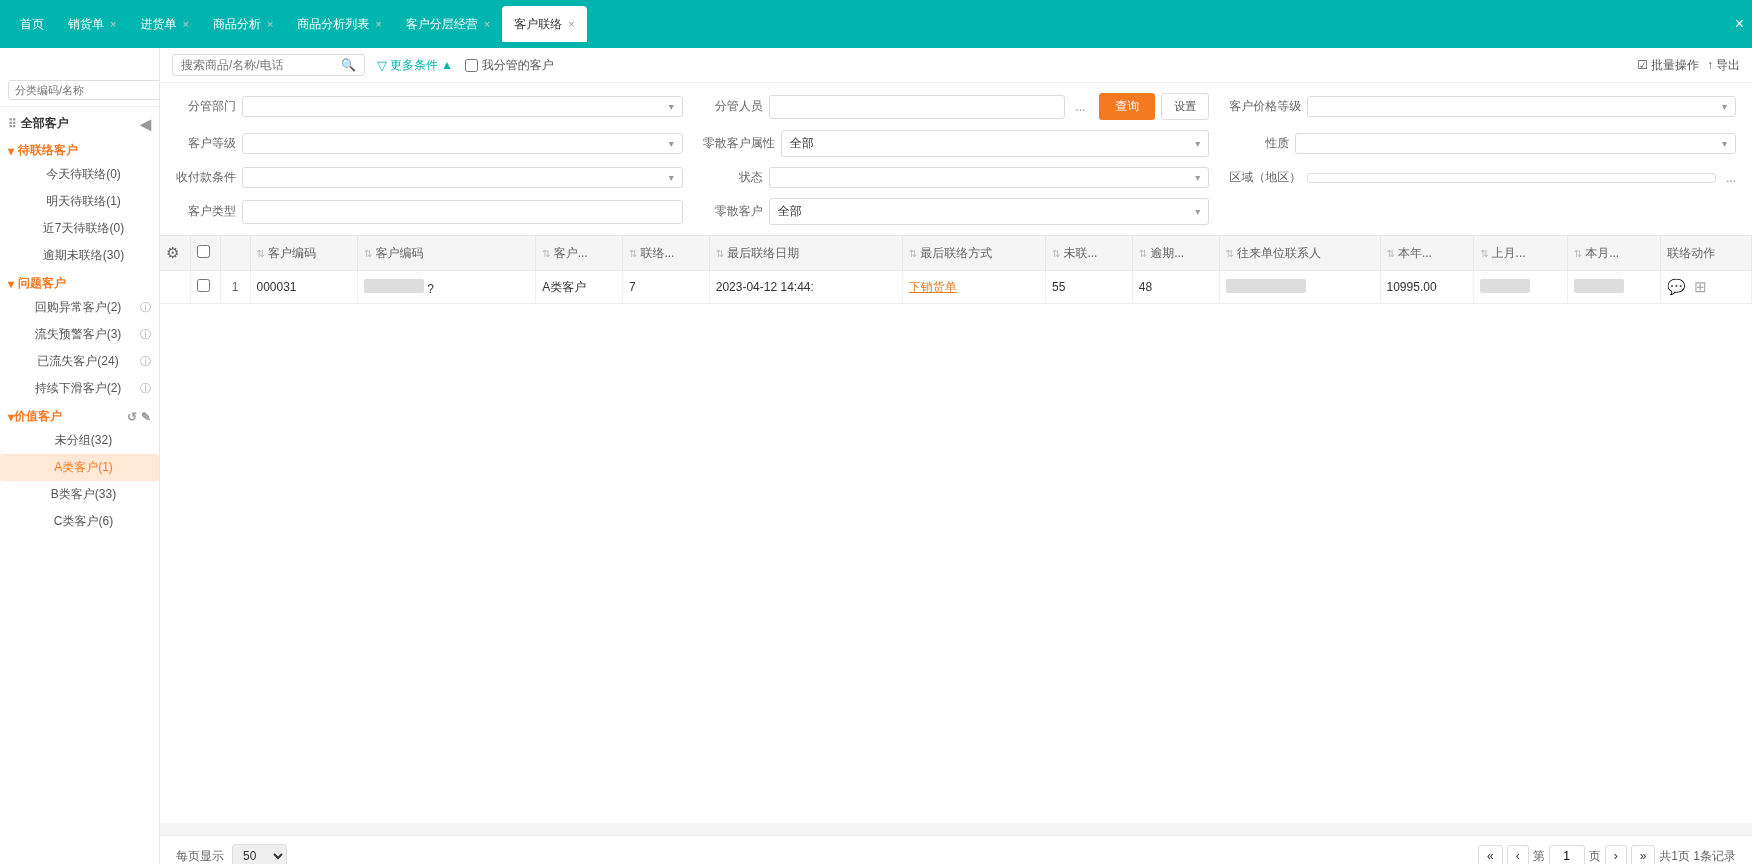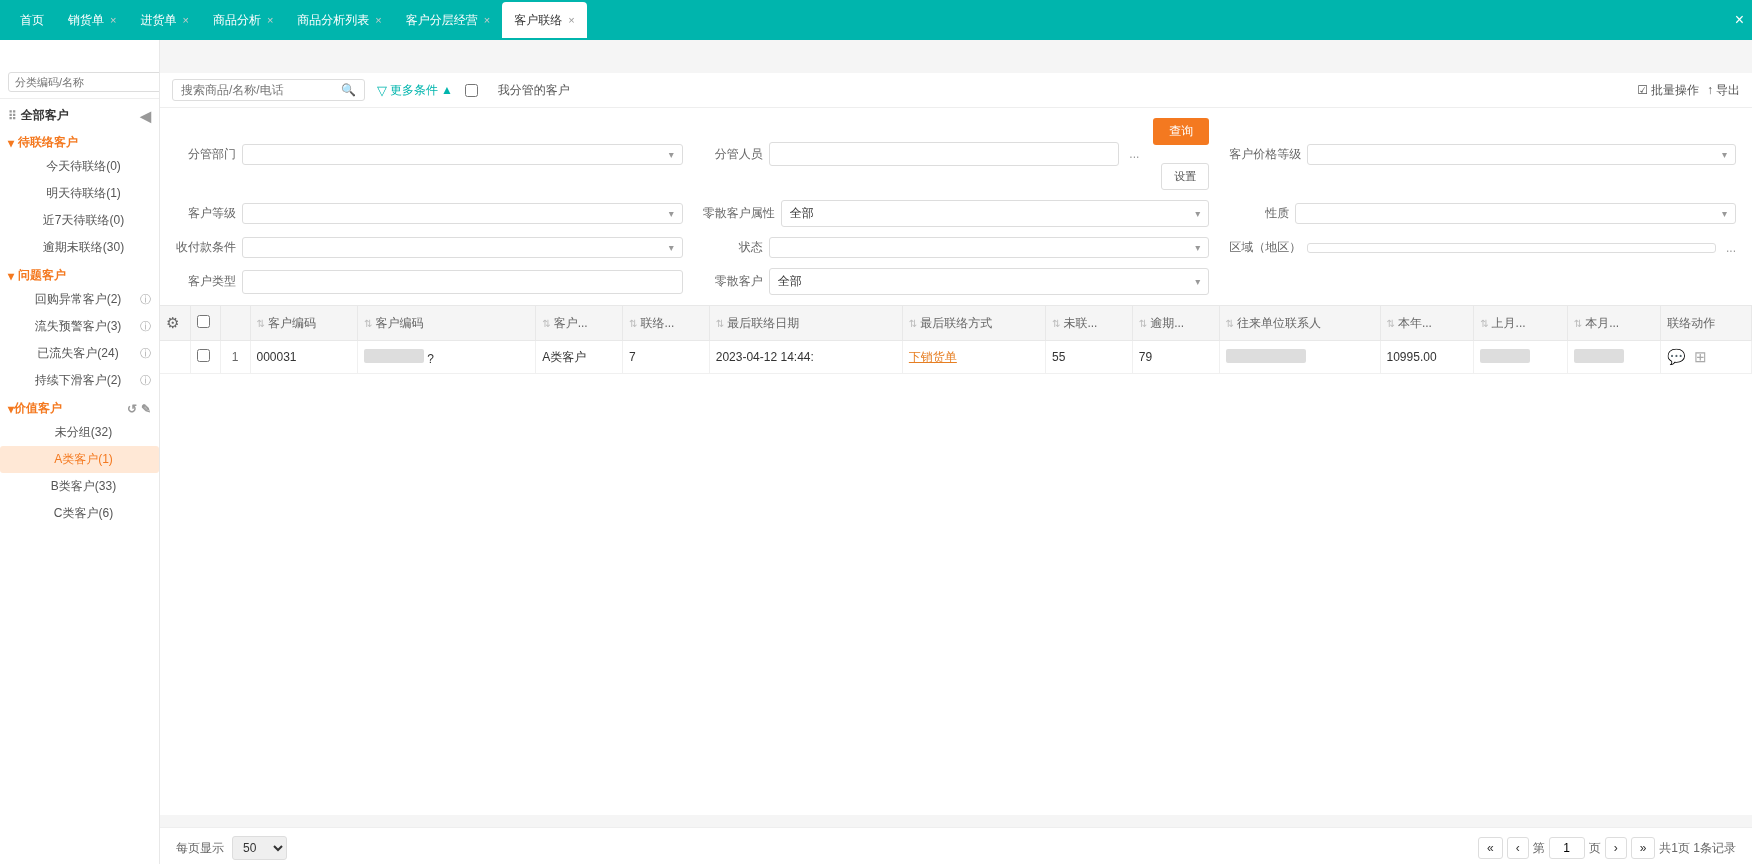--- a/index.html
+++ b/index.html
@@ -3,21 +3,21 @@
   <meta charset="utf-8">
   <style>
     * { box-sizing: border-box; margin: 0; padding: 0; font-family: 'Microsoft YaHei', Arial, sans-serif; font-size: 12px; }
     body { background: #f5f5f5; width: 1752px; height: 864px; overflow: hidden; }
 
     
     .top-nav {
       display: flex;
       align-items: center;
       background: #00b5ad;
-      height: 40px;
+      height: 48px;
       padding: 0 8px;
     }
     .top-nav .nav-item {
       display: flex; align-items: center;
       color: #fff;
       padding: 0 12px;
       height: 36px;
       cursor: pointer;
       font-size: 13px;
       white-space: nowrap;
@@ -103,36 +103,35 @@
       overflow: hidden;
     }
 
     
     .filter-bar {
       display: flex; align-items: center;
       padding: 6px 12px;
       background: #fff;
       border-bottom: 1px solid #eee;
       gap: 12px;
-      margin-top: 33px;
     }
     .filter-search {
       display: flex; align-items: center;
       border: 1px solid #ddd; border-radius: 3px; padding: 3px 8px;
       background: #fff;
     }
     .filter-search input { border: none; outline: none; font-size: 12px; color: #999; width: 160px; }
     .filter-search .s-icon { color: #00b5ad; cursor: pointer; }
     .filter-more {
       display: flex; align-items: center; gap: 3px;
       color: #00b5ad; cursor: pointer;
     }
     .filter-more .funnel { font-size: 13px; }
     .filter-checkbox {
-      display: flex; align-items: center; gap: 20px; color: #555;
+      display: flex; align-items: center; gap: 4px; color: #555;
     }
     .filter-checkbox input { cursor: pointer; }
     .filter-bar-right { margin-left: auto; display: flex; gap: 8px; }
     .btn-batch {
       display: flex; align-items: center; gap: 3px;
       color: #555; cursor: pointer; font-size: 12px;
     }
     .btn-export {
       display: flex; align-items: center; gap: 3px;
       color: #555; cursor: pointer; font-size: 12px;
@@ -166,21 +165,21 @@
 
     .btn-query {
       background: #f47920; color: #fff; border: none; border-radius: 3px;
       padding: 5px 16px; cursor: pointer; font-size: 12px;
     }
     .btn-settings {
       background: #fff; color: #555; border: 1px solid #ddd; border-radius: 3px;
       padding: 5px 12px; cursor: pointer; font-size: 11px;
     }
     .filter-actions {
-      display: flex; flex-direction: column; gap: 18px; align-items: flex-end;
+      display: flex; flex-direction: row; gap: 6px; align-items: flex-end;
     }
 
     
     .table-wrapper {
       flex: 1;
       overflow: auto;
       background: #fff;
       margin: 0;
     }
     table {
@@ -586,21 +585,21 @@
               <span class="blurred-cell"></span>
               <span>?</span>
             </td>
             <td>A类客户</td>
             <td>7</td>
             <td>2023-04-12 14:44:</td>
             <td>
               <span class="td-link">下销货单</span>
             </td>
             <td>55</td>
-            <td>79</td>
+            <td>48</td>
             <td>
               <span class="blurred-cell" style="width:80px;"></span>
             </td>
             <td>10995.00</td>
             <td>
               <span class="blurred-cell" style="width:50px;"></span>
             </td>
             <td>
               <span class="blurred-cell" style="width:50px;"></span>
             </td>

